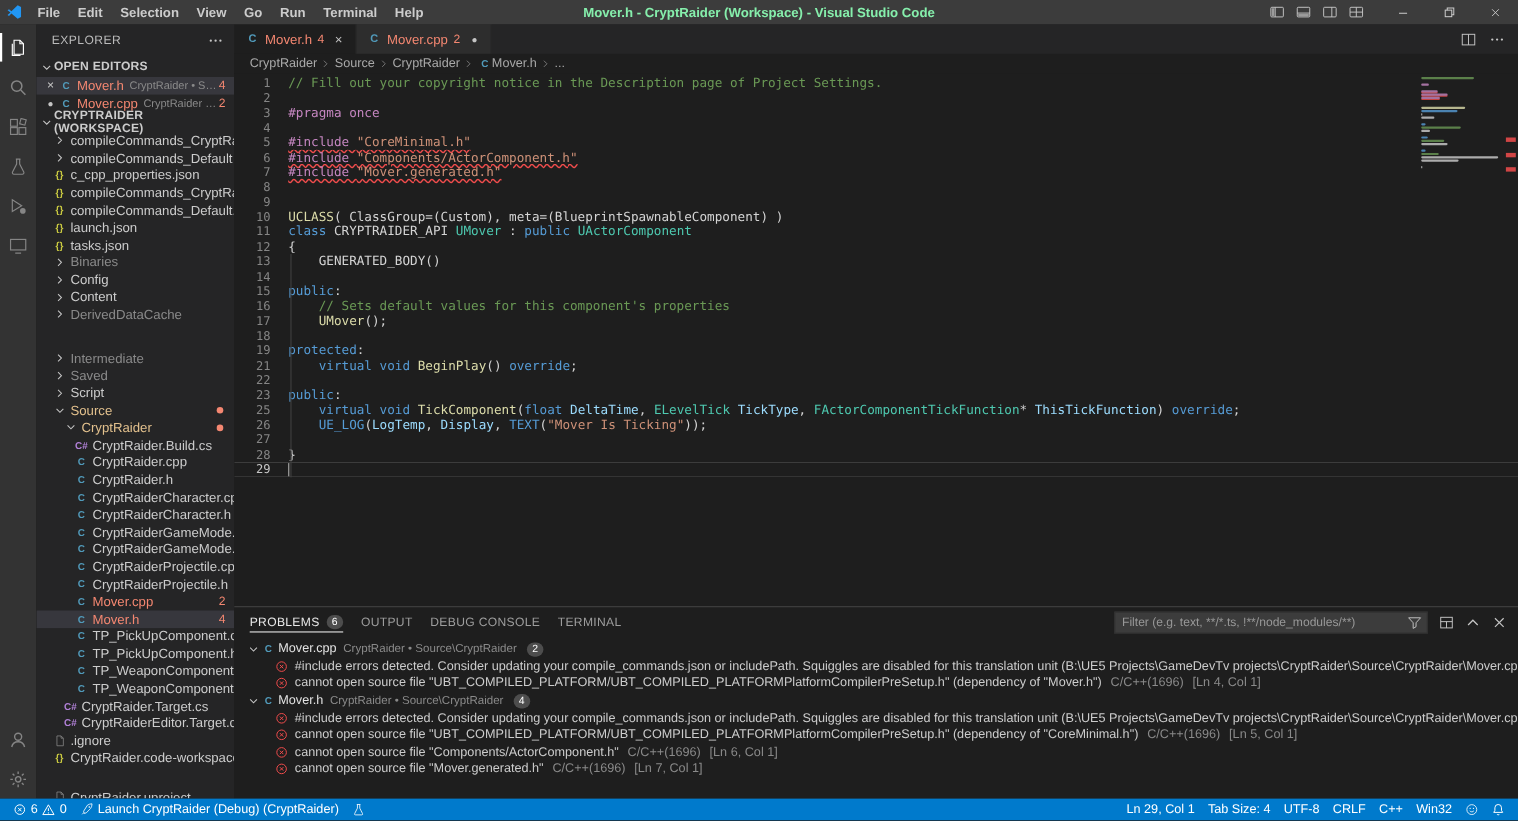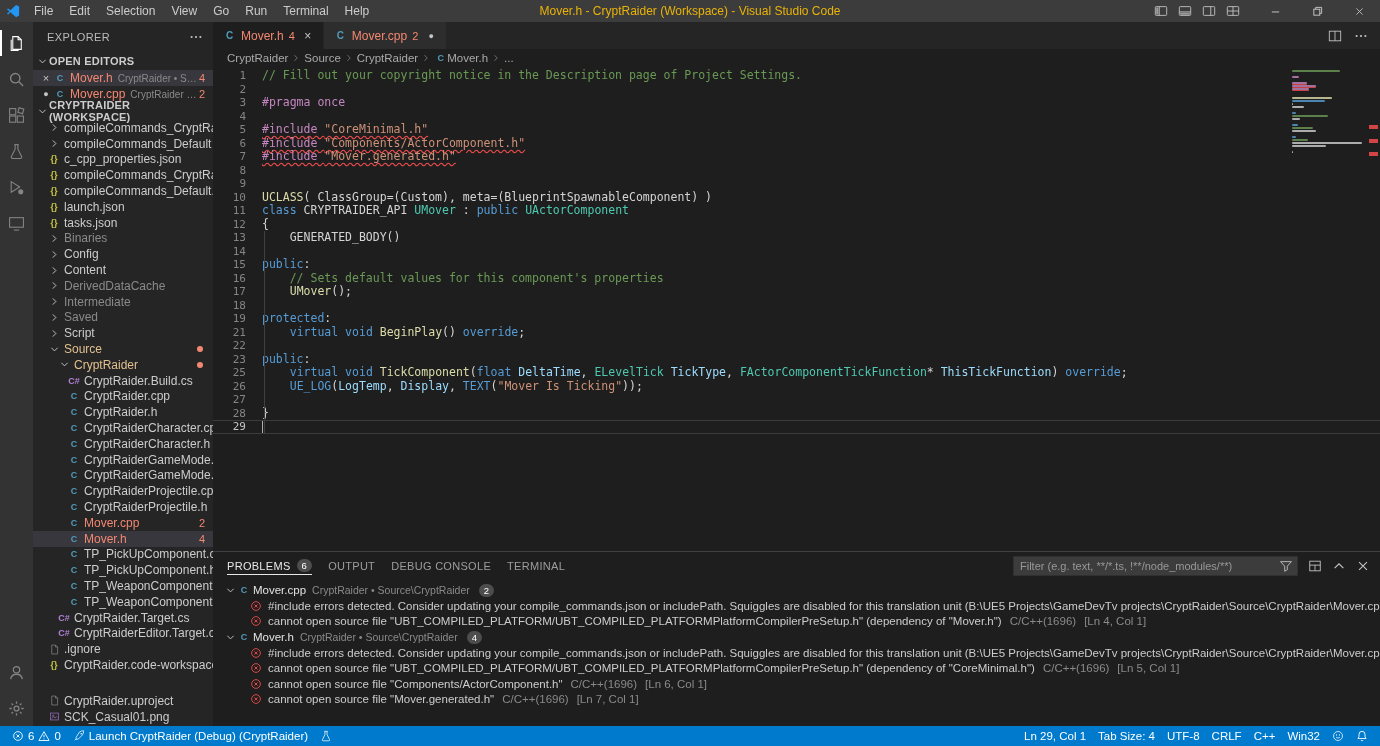--- a/index.html
+++ b/index.html
@@ -8,22 +8,22 @@
   .app { width:1380px; height:746px; display:flex; flex-direction:column; }
 
   .icon { display:inline-flex; align-items:center; justify-content:center; }
   .icon svg { display:block; }
 
   
   .titlebar { height:22px; background:#3c3c3c; display:flex; align-items:center; font-size:12px; color:#cccccc; position:relative; flex:none; }
   .logo { width:26px; height:22px; }
   .logo svg { width:14px; height:14px; }
   .menubar { display:flex; }
-  .menu-item { padding:0 8px; line-height:22px; cursor:default; }
-  .tb-title { position:absolute; left:50%; transform:translateX(-50%); color:#eab308; white-space:nowrap; }
+  .menu-item { padding:0 8px; line-height:22px; cursor:default;font-weight:bold; }
+  .tb-title { position:absolute; left:50%; transform:translateX(-50%); color:#86efac; white-space:nowrap;font-weight:bold; }
   .tb-right { margin-left:auto; display:flex; align-items:center; height:100%; z-index:2; }
   .layout-icons { display:flex; gap:10px; margin-right:14px; color:#c5c5c5; }
   .layout-icons .icon svg { width:14px; height:14px; }
   .win-btn { width:42px; height:22px; display:inline-flex; align-items:center; justify-content:center; color:#cccccc; }
   .win-btn svg { width:11px; height:11px; }
 
   
   .main { flex:1; display:flex; min-height:0; }
   .activitybar { width:33px; background:#333333; display:flex; flex-direction:column; align-items:stretch; padding-top:3px; flex:none; }
   .ab-item { height:36px; display:flex; align-items:center; justify-content:center; color:#858585; position:relative; }
@@ -359,21 +359,21 @@
             <span class="label">Content</span>
           </div>
           <div class="tree-row" style="padding-left: 14px;">
             <span class="icon twistie">
               <svg viewBox="0 0 16 16" fill="none" stroke="currentColor" stroke-width="1.4">
                 <path d="M5.5 3.5 10 8l-4.5 4.5"></path>
               </svg>
             </span>
             <span class="label dim-file">DerivedDataCache</span>
           </div>
-          <div class="tree-row" style="padding-left: 14px;">
+          <div class="tree-row" style="padding-left: 14px; margin-top: 24px;">
             <span class="icon twistie">
               <svg viewBox="0 0 16 16" fill="none" stroke="currentColor" stroke-width="1.4">
                 <path d="M5.5 3.5 10 8l-4.5 4.5"></path>
               </svg>
             </span>
             <span class="label dim-file">Intermediate</span>
           </div>
           <div class="tree-row" style="padding-left: 14px;">
             <span class="icon twistie">
               <svg viewBox="0 0 16 16" fill="none" stroke="currentColor" stroke-width="1.4">

